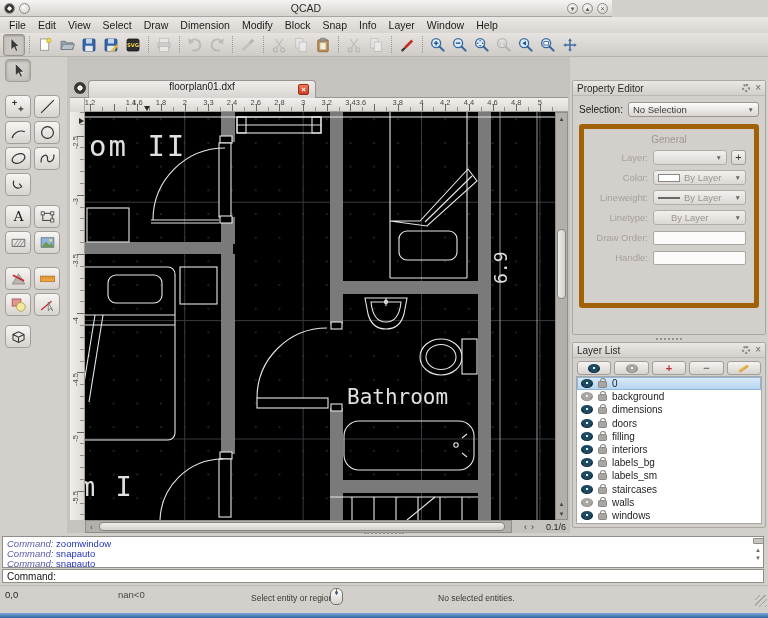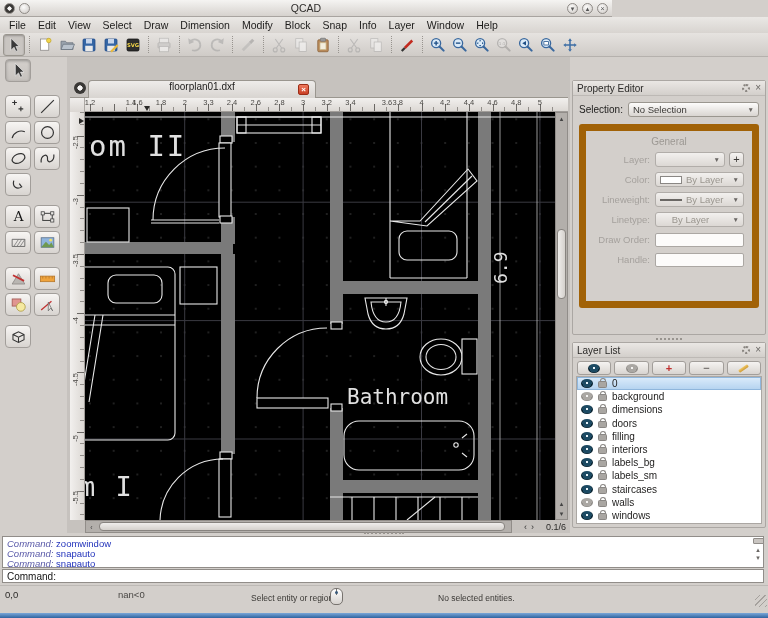--- a/index.html
+++ b/index.html
@@ -101,21 +101,21 @@
   .vsplit::after{content:"";display:block;width:26px;margin:2px auto;border-top:2px dotted #98948f;}
   .hsplitter{position:absolute;left:0;top:530px;width:768px;height:5px;}
   .hsplitter::after{content:"";display:block;width:40px;margin:2px auto;border-top:2px dotted #98948f;}
 
   .pe-row{display:flex;align-items:center;margin:6px 6px 0 6px;}
   .pe-row .lab{font-size:10px;color:#1d1c1b;margin-right:5px;}
   .combo{height:15px;background:linear-gradient(#fdfcfb,#d9d5d1);border:1px solid #9a968f;border-radius:3px;
     font-size:9.5px;color:#3a3835;display:flex;align-items:center;padding:0 4px;}
   .combo .chev{margin-left:auto;font-size:6.5px;color:#6a6764;}
   .combo.dis{color:#9a968f;background:linear-gradient(#f2f0ee,#dcd8d4);border-color:#b1ada9;}
-  .groupbox{margin:7px 6px 0 6px;border:7px solid #a16207;border-radius:3px;height:184px;padding-top:5px;}
+  .groupbox{margin:7px 6px 0 6px;border:5px solid #a16207;border-radius:3px;height:184px;padding-top:5px;}
   .gtitle{text-align:center;font-size:10px;color:#9c9893;}
   .fld{display:flex;align-items:center;margin:5px 8px 0 0;height:15px;}
   .flabel{width:64px;text-align:right;font-size:9.5px;color:#a5a19d;margin-right:5px;flex:none;}
   .fcombo{flex:1;}
   .plus{width:15px;height:15px;margin-left:4px;font-size:11px;color:#3a3835;text-align:center;line-height:13px;
     background:linear-gradient(#f5f3f1,#d8d4d0);border:1px solid #a29e9a;border-radius:3px;flex:none;}
   .ledit{flex:1;height:14px;background:#fcfbfa;border:1px solid #aba7a3;border-radius:2px;}
   .swatch{width:22px;height:8px;background:#fff;border:1px solid #8a8784;margin-right:4px;flex:none;}
   .lspec{width:22px;border-top:2px solid #6a6764;margin-right:4px;flex:none;}
 
@@ -591,21 +591,21 @@
       <span class="hrl" style="left: 52.36px;">1.6</span>
       <span class="hrl" style="left: 76.04px;">1.8</span>
       <span class="hrl" style="left: 99.72px;">2</span>
       <span class="hrl" style="left: 123.4px;">3.3</span>
       <span class="hrl" style="left: 147.08px;">2.4</span>
       <span class="hrl" style="left: 170.76px;">2.6</span>
       <span class="hrl" style="left: 194.44px;">2.8</span>
       <span class="hrl" style="left: 218.12px;">3</span>
       <span class="hrl" style="left: 241.8px;">3.2</span>
       <span class="hrl" style="left: 265.48px;">3.4</span>
-      <span class="hrl" style="left: 302px;">3.6</span>
+      <span class="hrl" style="left: 276px;">3.6</span>
       <span class="hrl" style="left: 312.84px;">3.8</span>
       <span class="hrl" style="left: 336.52px;">4</span>
       <span class="hrl" style="left: 360.2px;">4.2</span>
       <span class="hrl" style="left: 383.88px;">4.4</span>
       <span class="hrl" style="left: 407.56px;">4.6</span>
       <span class="hrl" style="left: 431.24px;">4.8</span>
       <span class="hrl" style="left: 454.92px;">5</span>
     </div>
   <div class="hmark"></div>
   <div class="vruler" id="vruler">

